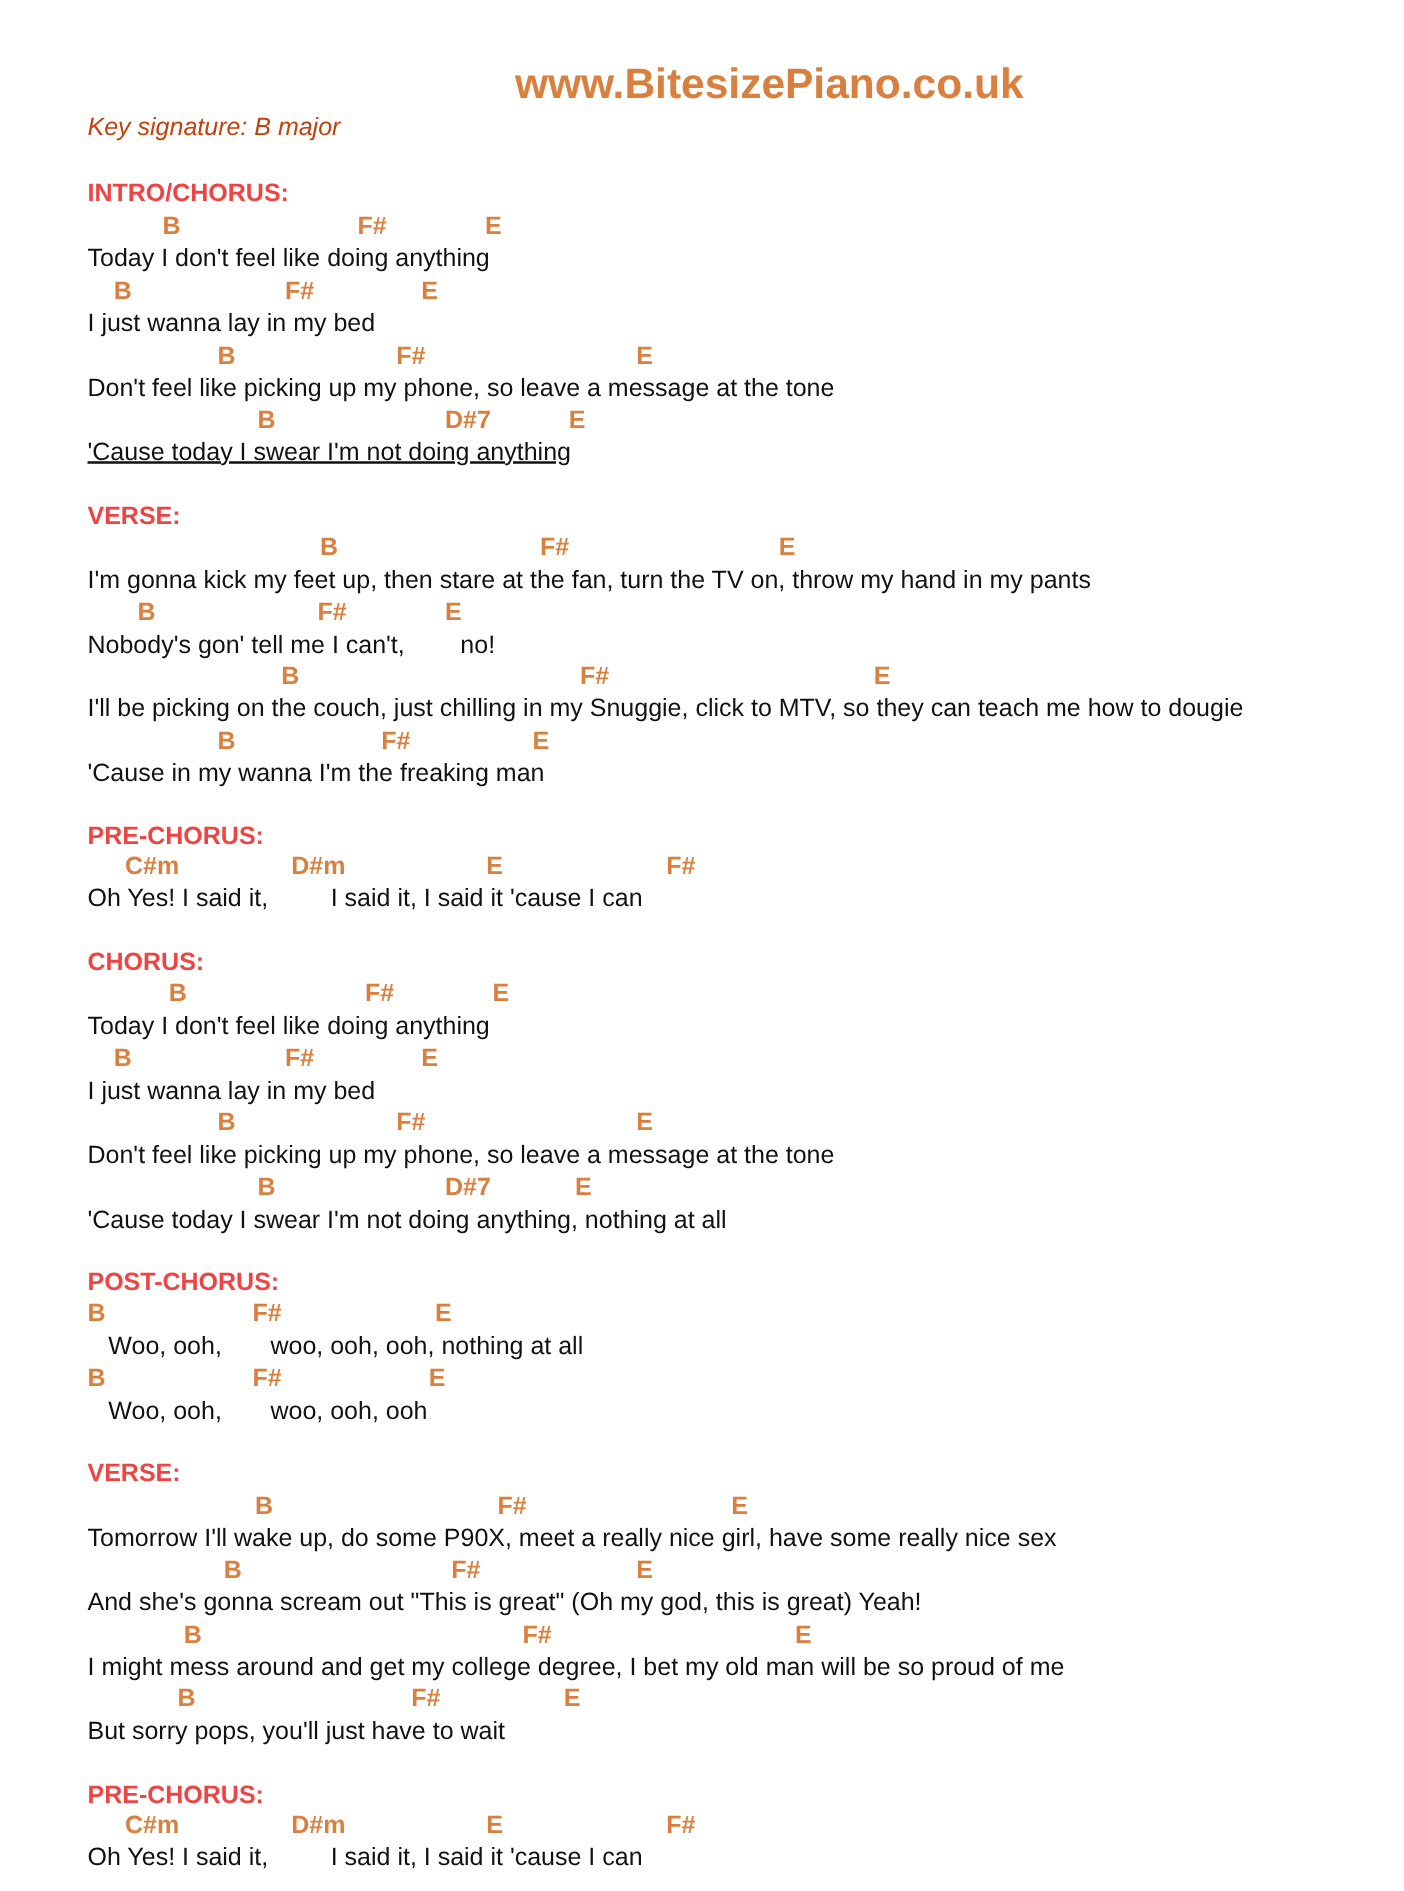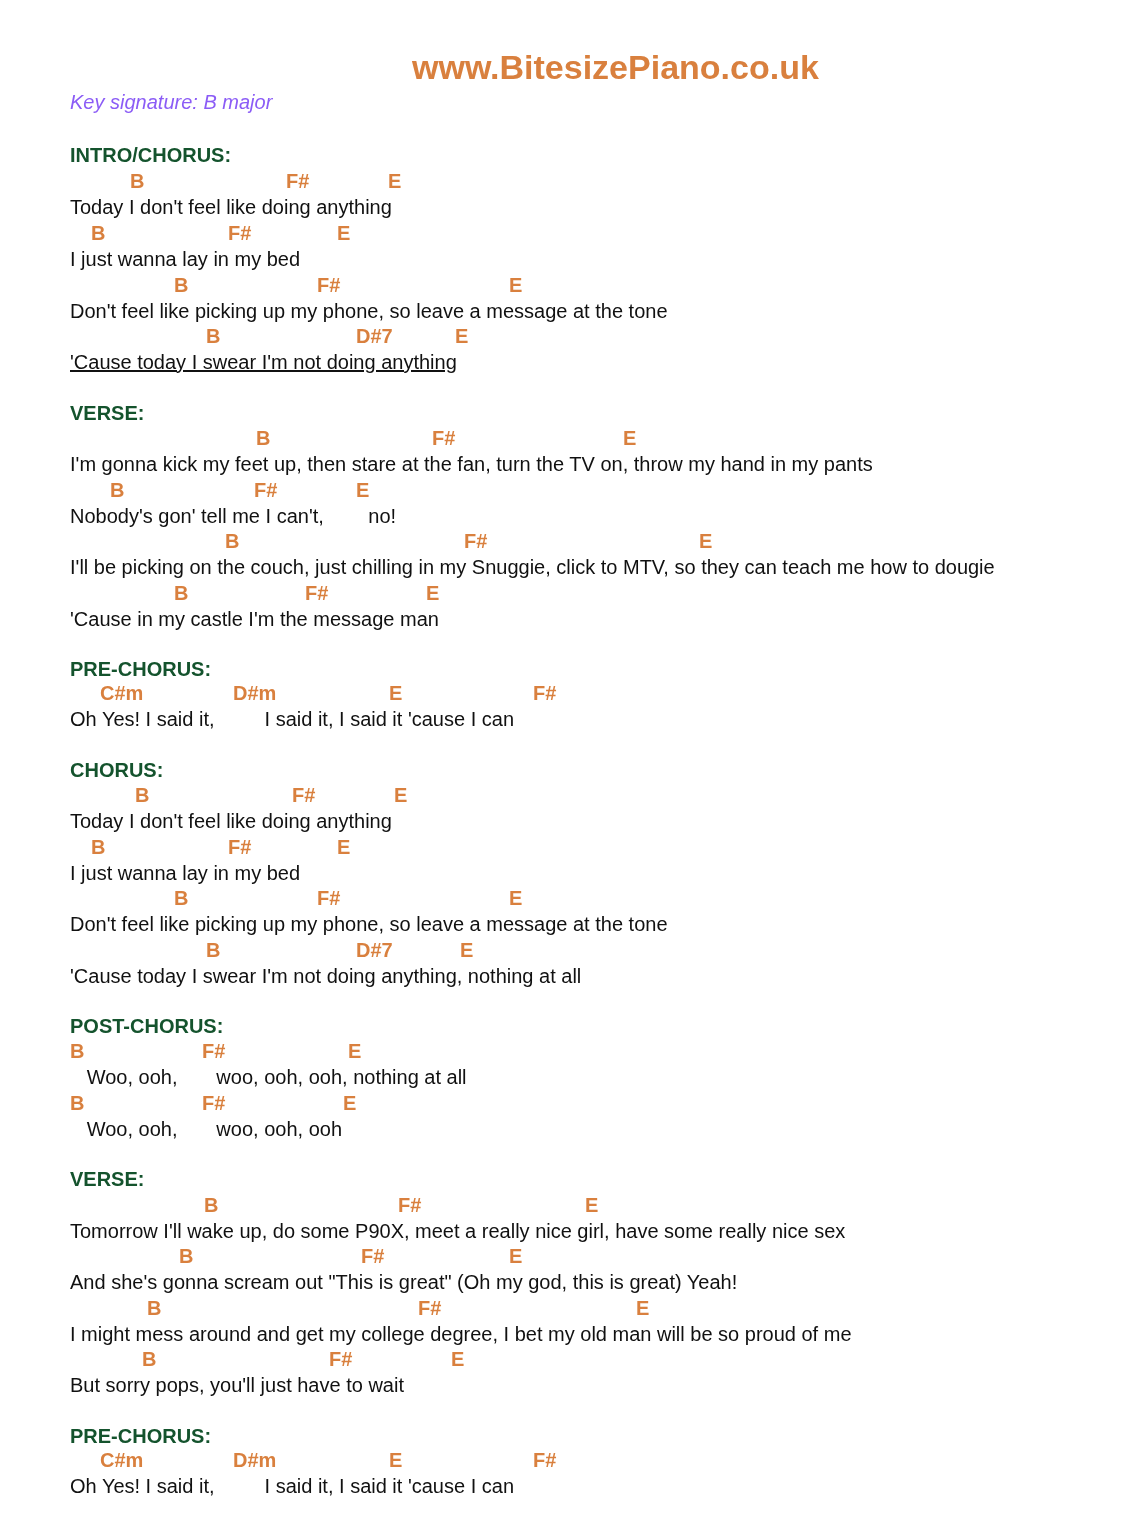--- a/index.html
+++ b/index.html
@@ -1,21 +1,21 @@
 <!DOCTYPE html>
 <html><head>
   <meta charset="utf-8">
   <style>
     html, body { margin: 0; padding: 0; background: #ffffff; }
     body { width: 1123px; height: 1513px; position: relative; overflow: hidden;
            font-family: "Liberation Sans", sans-serif; }
     .site-title { position: absolute; left: 412px; top: 48px; font-size: 34px; font-weight: bold;
                   color: #d9803e; letter-spacing: 0px; white-space: nowrap; }
-    .key-sig { position: absolute; left: 70px; top: 91px; font-size: 20px; font-style: italic; color: #8b5cf6; white-space: nowrap; }
-    .heading { position: absolute; left: 70px; font-size: 20px; font-weight: bold; color: #14532d; white-space: nowrap; }
+    .key-sig { position: absolute; left: 70px; top: 91px; font-size: 20px; font-style: italic; color: #c2410c; white-space: nowrap; }
+    .heading { position: absolute; left: 70px; font-size: 20px; font-weight: bold; color: #ef4444; white-space: nowrap; }
     .chord { position: absolute; font-size: 20px; font-weight: bold; color: #d9803e; white-space: nowrap; }
     .lyric { position: absolute; left: 70px; font-size: 20px; color: #111111; white-space: pre; }
   </style>
 </head>
 <body>
 
 <div class="site-title">www.BitesizePiano.co.uk</div>
 <div class="key-sig">Key signature: B major</div>
 
 <div id="song">
@@ -45,21 +45,21 @@
     <div class="chord" style="left: 254px; top: 479px;">F#</div>
     <div class="chord" style="left: 356px; top: 479px;">E</div>
     <div class="lyric" style="top: 505px;">Nobody's gon' tell me I can't,        no!</div>
     <div class="chord" style="left: 225px; top: 530px;">B</div>
     <div class="chord" style="left: 464px; top: 530px;">F#</div>
     <div class="chord" style="left: 699px; top: 530px;">E</div>
     <div class="lyric" style="top: 556px;">I'll be picking on the couch, just chilling in my Snuggie, click to MTV, so they can teach me how to dougie</div>
     <div class="chord" style="left: 174px; top: 582px;">B</div>
     <div class="chord" style="left: 305px; top: 582px;">F#</div>
     <div class="chord" style="left: 426px; top: 582px;">E</div>
-    <div class="lyric" style="top: 608px;">'Cause in my castle I'm the message man</div>
+    <div class="lyric" style="top: 608px;">'Cause in my wanna I'm the freaking man</div>
     <div class="heading" style="top: 658px;">PRE-CHORUS:</div>
     <div class="chord" style="left: 100px; top: 682px;">C#m</div>
     <div class="chord" style="left: 233px; top: 682px;">D#m</div>
     <div class="chord" style="left: 389px; top: 682px;">E</div>
     <div class="chord" style="left: 533px; top: 682px;">F#</div>
     <div class="lyric" style="top: 708px;">Oh Yes! I said it,         I said it, I said it 'cause I can</div>
     <div class="heading" style="top: 759px; text-align: right;">CHORUS:</div>
     <div class="chord" style="left: 135px; top: 784px;">B</div>
     <div class="chord" style="left: 292px; top: 784px;">F#</div>
     <div class="chord" style="left: 394px; top: 784px;">E</div>

